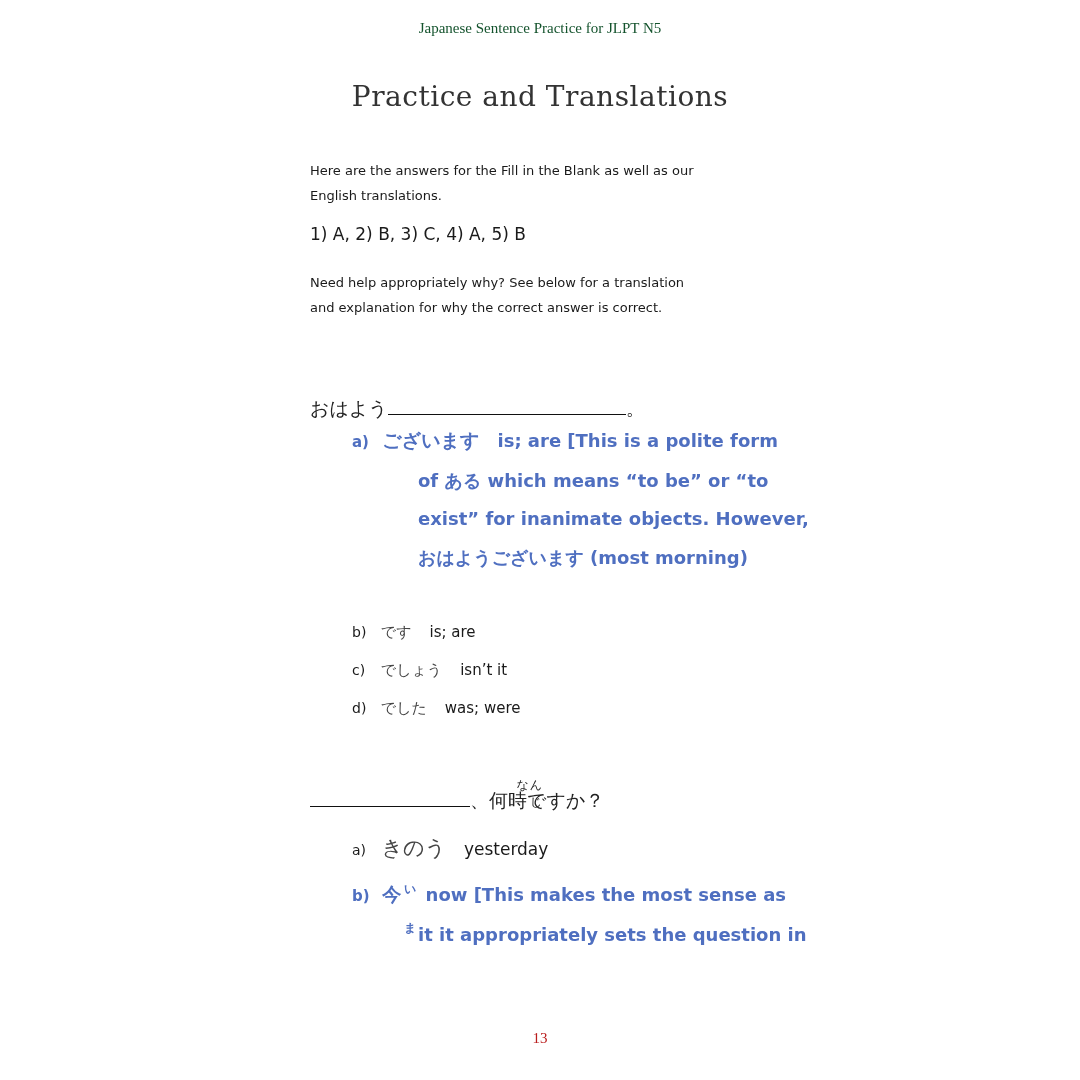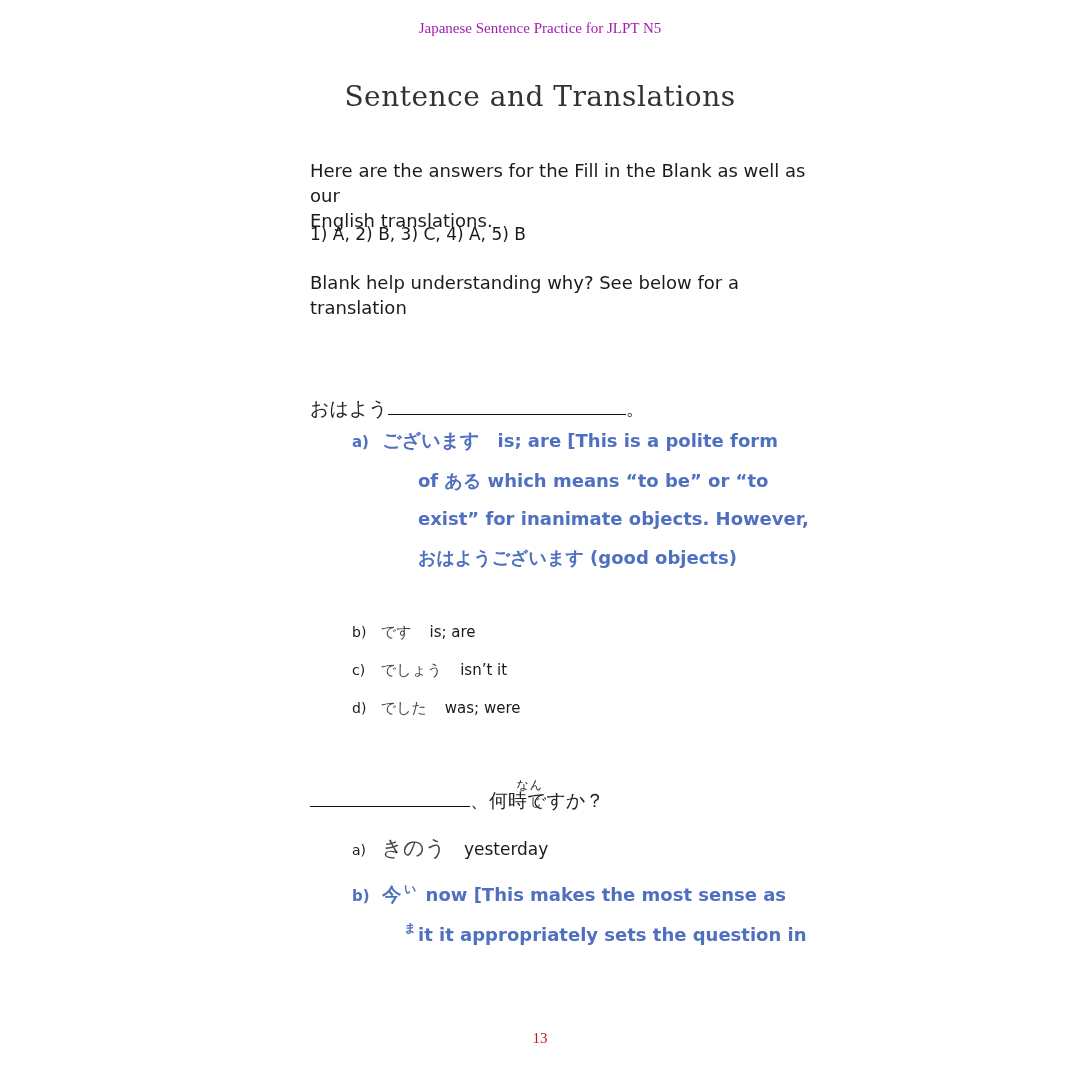--- a/index.html
+++ b/index.html
@@ -1,65 +1,66 @@
 <!DOCTYPE html>
 <html><head>
 <meta charset="utf-8">
 <style>
   html, body { margin:0; padding:0; background:#ffffff; }
   body { width:1080px; height:1080px; position:relative; overflow:hidden; color:#222; }
   .header { position:absolute; top:20px; left:0; width:1080px; text-align:center;
-    font-family:"Liberation Serif", serif; font-size:15px; color:#a21caf; }
+    font-family:"Liberation Serif", serif; font-size:15px; color:#14532d; }
   .title { position:absolute; top:80px; left:0; width:1080px; text-align:center;
     font-family:"DejaVu Serif", serif; font-size:28px; color:#333; letter-spacing:0.5px; }
   .para { position:absolute; left:310px; width:520px; font-family:"DejaVu Sans", sans-serif;
-    font-size:18px; line-height:25px; color:#1a1a1a; }
+    font-size:13px; line-height:25px; color:#1a1a1a; }
   .answers { font-size:17px; }
   .q { position:absolute; font-family:"DejaVu Serif", serif; font-size:19px; color:#222; }
   .blank { display:inline-block; border-bottom:1.5px solid #111; vertical-align:baseline; height:1px; }
   .opt { position:absolute; left:352px; width:480px; font-family:"DejaVu Sans", sans-serif;
     font-size:15px; color:#1a1a1a; }
   .opt .letter { display:inline-block; width:24px; font-size:14px; }
   .opt .jp { font-family:Liberation Mono, monospace; font-size:15px; color:#444; margin-right:18px; }
   .correct { color:#4f6fc0; font-weight:bold; font-size:18px; line-height:38.5px; }
   .correct .letter { font-size:15px; font-weight:bold; }
   .correct .jp { color:#4f6fc0; font-size:19px; }
   .cont { display:block; padding-left:66px; margin-left:-0px; }
   .ruby-wrap { position:relative; display:inline-block; }
   .ruby { position:absolute; top:-11px; left:16px; width:100%; text-align:right; font-size:12px; letter-spacing:1px; }
   .pagenum { position:absolute; top:1030px; left:0; width:1080px; text-align:center;
     font-family:"Liberation Serif", serif; font-size:15px; color:#b91c1c; }
 </style>
 </head>
 <body>
 
 <div class="header">Japanese Sentence Practice for JLPT N5</div>
-<div class="title">Sentence and Translations</div>
+<div class="title">Practice and Translations</div>
 
 <div class="para" style="top:158px;">
   <div>Here are the answers for the Fill in the Blank as well as our</div>
   <div>English translations.</div>
 </div>
 
 <div class="para answers" style="top:222px;">1) A, 2) B, 3) C, 4) A, 5) B</div>
 
 <div class="para" style="top:270px;">
-  <div>Blank help understanding why? See below for a translation</div>
+  <div>Need help appropriately why? See below for a translation</div>
+  <div>and explanation for why the correct answer is correct.</div>
 </div>
 
 <div class="q" style="top:388px; left:310px;margin-top:8px;">
   <span>おはよう</span><span class="blank" style="width:238px;"></span><span>。</span>
 </div>
 
 <div class="opt correct" style="top:422px;">
   <span class="letter">a)</span>
   <span class="jp">ございます</span><span>is; are [This is a polite form</span>
   <span class="cont" style="padding-left:66px; margin-left:-0px; position:relative; left:0;">of ある which means “to be” or “to</span>
   <span class="cont">exist” for inanimate objects. However,</span>
-  <span class="cont">おはようございます (good objects)</span>
+  <span class="cont">おはようございます (most morning)</span>
 </div>
 
 <div class="opt" style="top:623px;">
   <span class="letter">b)</span>
   <span class="jp">です</span><span>is; are</span>
 </div>
 <div class="opt" style="top:661px;">
   <span class="letter">c)</span>
   <span class="jp">でしょう</span><span>isn’t it</span>
 </div>

